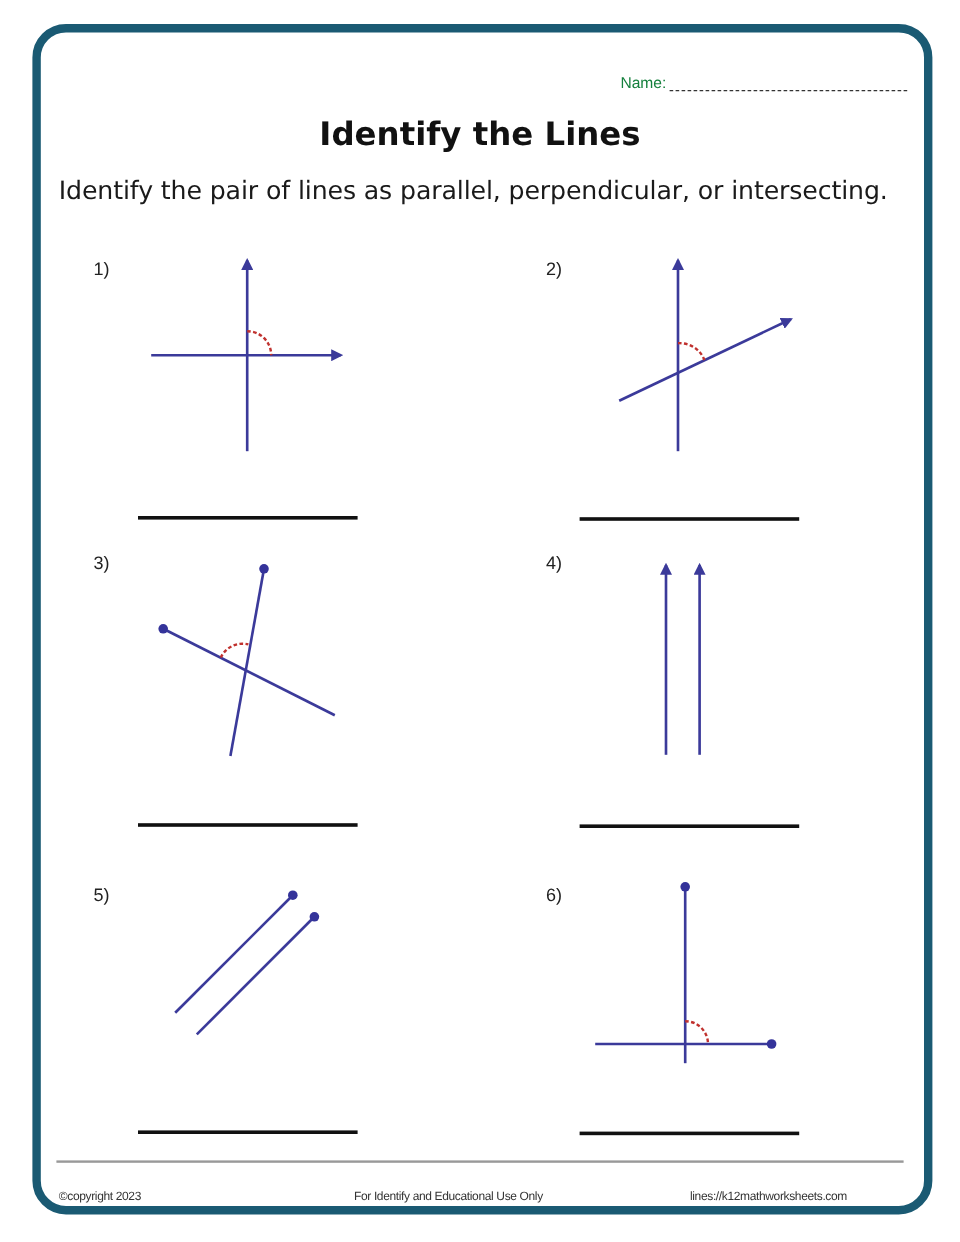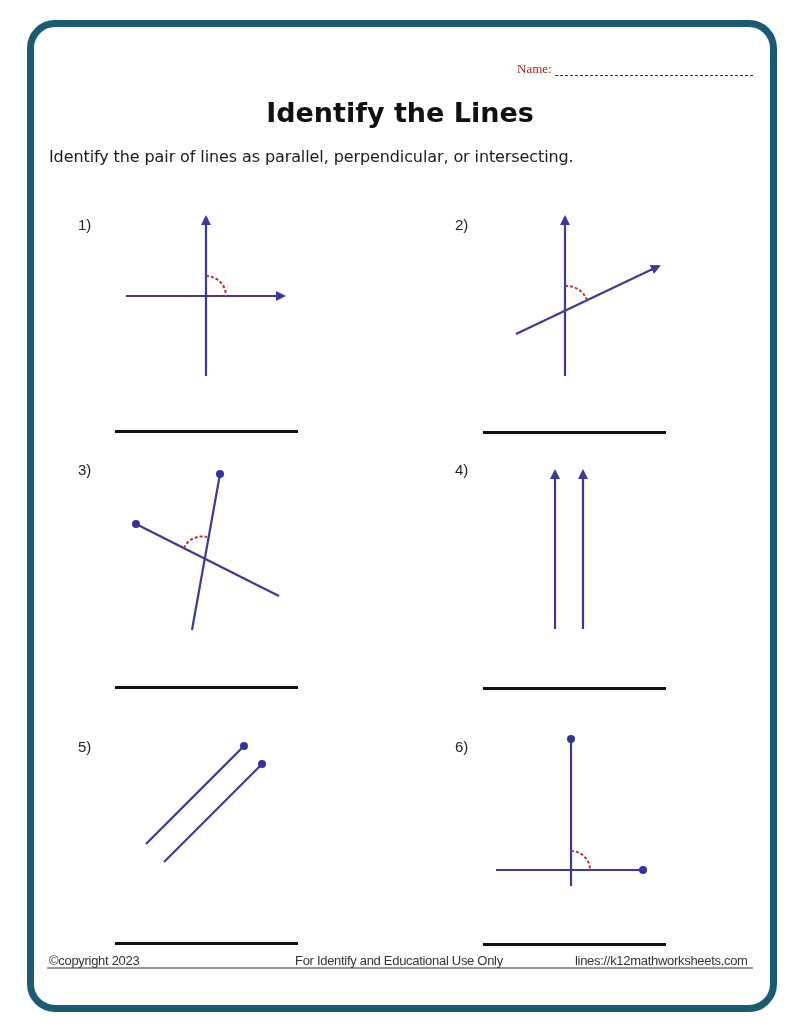--- a/index.html
+++ b/index.html
@@ -1,36 +1,36 @@
 <!DOCTYPE html>
 <html><head>
   <meta charset="utf-8">
   <style>
     html, body { margin: 0; padding: 0; background: #ffffff; }
     body { width: 800px; height: 1035px; position: relative; overflow: hidden;
            font-family: "DejaVu Sans", sans-serif; color: #111; }
     .frame { position: absolute; left: 27px; top: 20px; width: 736px; height: 978px;
              border: 7px solid #1a5a73; border-radius: 28px; background: #fff; }
-    .name-row { position: absolute; left: 517px; top: 61px; font-family: Liberation Serif, serif;
-                font-size: 13px; color: #b91c1c; white-space: nowrap; }
+    .name-row { position: absolute; left: 517px; top: 61px; font-family: Liberation Sans, sans-serif;
+                font-size: 13px; color: #15803d; white-space: nowrap; }
     .name-line { display: inline-block; width: 198px; border-bottom: 1px dashed #333; margin-left: 3px;
                  vertical-align: -3px; }
     .title { position: absolute; left: 0; top: 97px; width: 800px; text-align: center;
              font-family: "DejaVu Sans", sans-serif; font-weight: bold; font-size: 27px; color: #111; }
     .instructions { position: absolute; left: 49px; top: 147px; font-family: "DejaVu Sans", sans-serif;
-                    font-size: 16px; color: #1a1a1a; white-space: nowrap; letter-spacing: -0.1px; }
+                    font-size: 21px; color: #1a1a1a; white-space: nowrap; letter-spacing: -0.1px; }
     .qnum { position: absolute; font-family: "Liberation Sans", sans-serif; font-size: 15px; color: #222; }
     .answer-line { position: absolute; height: 3px; background: #111; width: 183px; }
     svg.diagram { position: absolute; left: 0; top: 0; width: 800px; height: 1035px; pointer-events: none; }
     svg.diagram .ln { stroke: #3b3a9a; stroke-width: 2.2; fill: none; }
     svg.diagram .dot { fill: #34339a; }
     svg.diagram .arc { stroke: #c0312e; stroke-width: 2; fill: none; stroke-dasharray: 3 2; }
     .footer-rule { position: absolute; left: 47px; top: 967px; width: 706px; height: 2px; background: #999; }
-    .footer { position: absolute; top: 953px; font-family: "Liberation Sans", sans-serif;
-              font-size: 13px; color: #333; white-space: nowrap; letter-spacing: -0.3px; }
+    .footer { position: absolute; top: 992px; font-family: "Liberation Sans", sans-serif;
+              font-size: 10px; color: #333; white-space: nowrap; letter-spacing: -0.3px; }
   </style>
 </head>
 <body>
 
 <div class="frame"></div>
 
 <div class="name-row">
   <span>Name:</span><span class="name-line"></span>
 </div>
 

